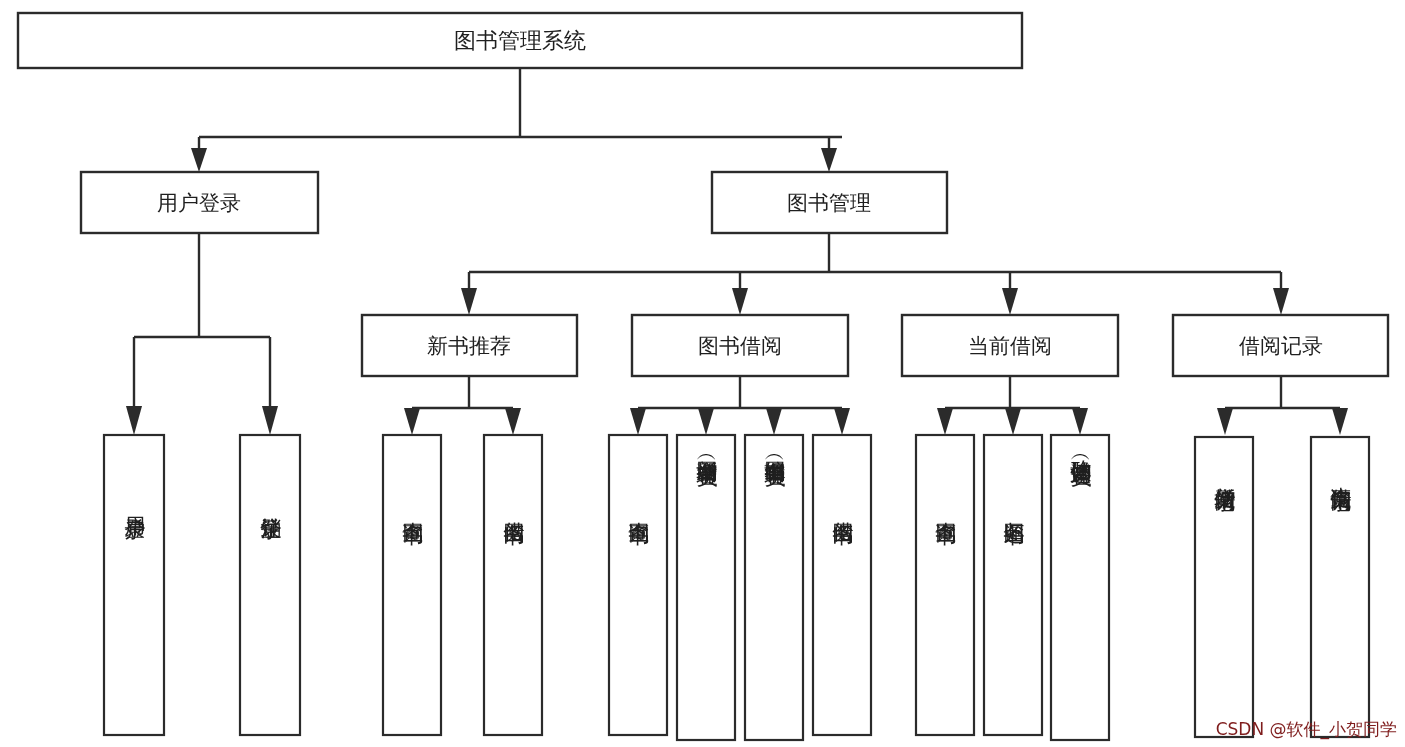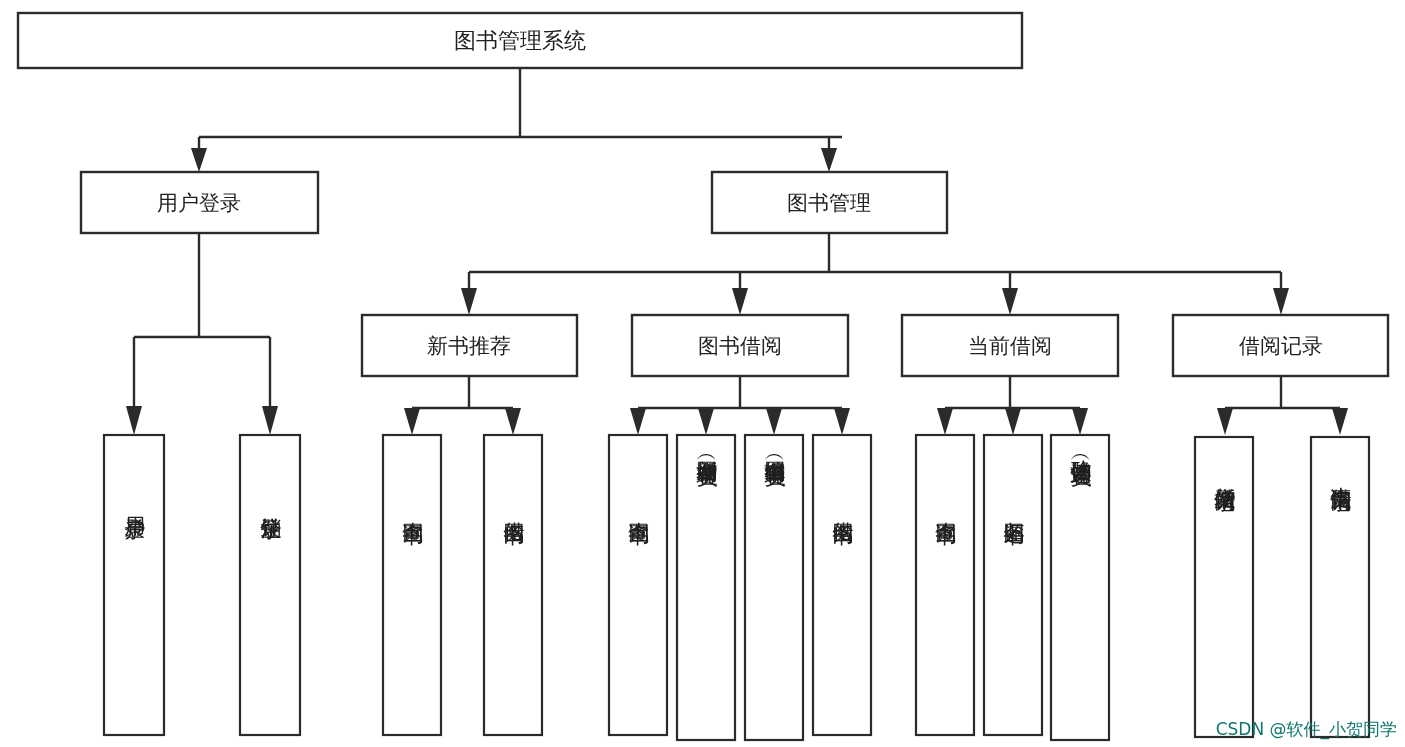--- a/index.html
+++ b/index.html
@@ -78,21 +78,21 @@
     text-orientation: upright;
     white-space: nowrap;
     letter-spacing: 1px;
   }
   .watermark {
     position: absolute;
     right: 8px;
     bottom: 6px;
     font-family: "DejaVu Sans", "Liberation Sans", sans-serif;
     font-size: 17px;
-    color: #0f766e;
+    color: #7f1d1d;
     white-space: nowrap;
     pointer-events: none;
   }
 </style>
 </head>
 <body>
 
 <div id="diagram-root">
 
   <svg class="diagram-canvas" viewBox="0 0 1405 747">

